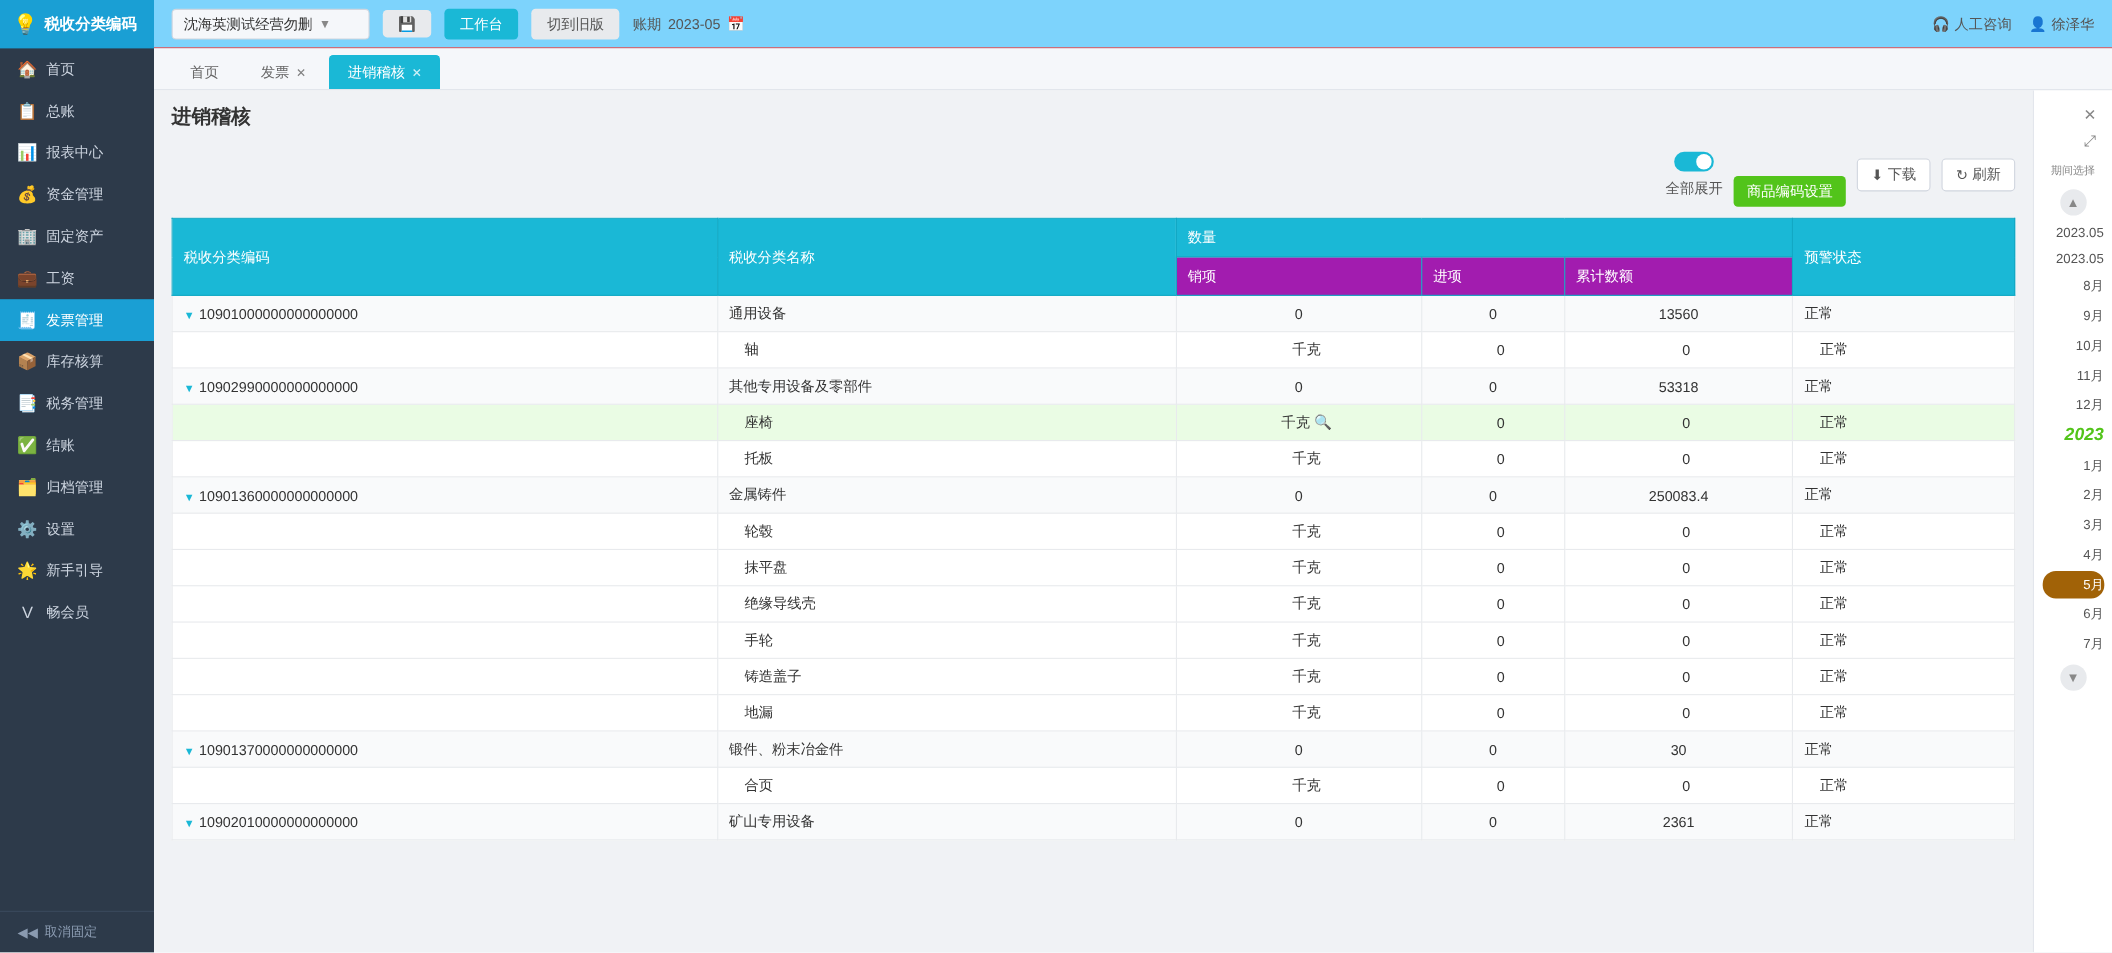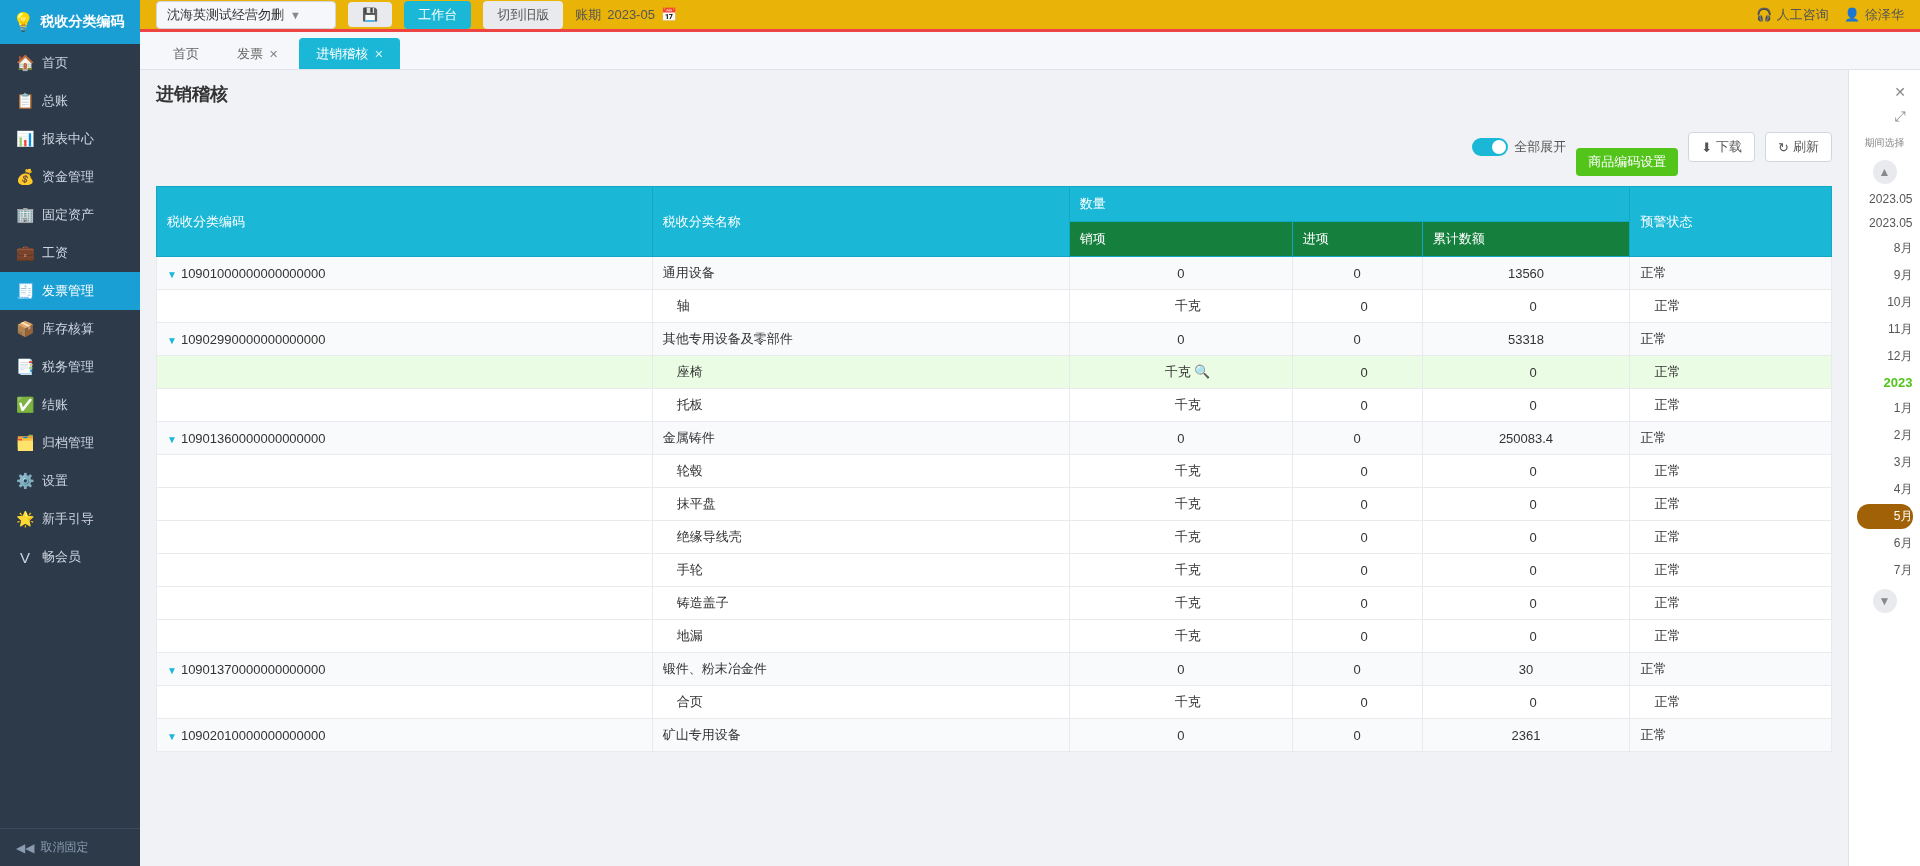--- a/index.html
+++ b/index.html
@@ -53,23 +53,23 @@
     
     .main {
       flex: 1;
       display: flex;
       flex-direction: column;
       overflow: hidden;
     }
 
     
     .topbar {
-      background: #eab308;
-      border-bottom: 3px solid #ef4444;
-      height: 32px;
+      background: #7dd3fc;
+      border-bottom: 1px solid #ef4444;
+      height: 44px;
       display: flex;
       align-items: center;
       padding: 0 16px;
       gap: 12px;
       flex-shrink: 0;
     }
     .company-select {
       display: flex;
       align-items: center;
       gap: 6px;
@@ -148,21 +148,21 @@
     }
 
     
     .toolbar {
       display: flex;
       align-items: center;
       justify-content: flex-end;
       gap: 10px;
       margin-bottom: 10px;
     }
-    .toggle-label { display: flex; align-items: center; gap: 6px; font-size: 13px; color: #555; }
+    .toggle-label { display: flex; align-items: center; gap: 6px; font-size: 13px; color: #555; flex-direction: column; }
     .toggle-switch {
       width: 36px; height: 18px; background: #1ab8d6; border-radius: 9px;
       position: relative; cursor: pointer;
     }
     .toggle-switch::after {
       content: '';
       position: absolute;
       width: 14px; height: 14px;
       background: #fff;
       border-radius: 50%;
@@ -196,21 +196,21 @@
       border: 1px solid #12a8c4;
     }
     .data-table td {
       padding: 7px 10px;
       border: 1px solid #e8eaed;
       color: #333;
     }
     .data-table tr.highlighted td { background: #eafce4; }
     .row-group-header td { background: #f9fafb; font-weight: normal; }
     .row-child td { padding-left: 24px; }
-    .sub-header-row th { background: #15803d; }
+    .sub-header-row th { background: #a21caf; }
     .triangle { color: #1ab8d6; margin-right: 4px; font-size: 10px; }
     .text-center { text-align: center; }
 
     
     .right-panel {
       width: 72px;
       background: #fff;
       border-left: 1px solid #e0e4ea;
       display: flex;
       flex-direction: column;
@@ -241,21 +241,21 @@
       width: 56px;
       text-align: right;
       padding: 4px 0;
       font-size: 12px;
       color: #555;
       cursor: pointer;
       border-radius: 3px;
       margin-bottom: 2px;
     }
     .period-item.current { background: #a16207; color: #fff; border-radius: 12px; }
-    .period-item.year-label { color: #52c41a; font-weight: bold; font-size: 13px; background: none; }
+    .period-item.year-label { color: #52c41a; font-weight: bold; font-size: 16px; background: none; font-style: italic; }
     .scroll-up, .scroll-down {
       width: 24px; height: 24px;
       background: #e8eaed;
       border-radius: 50%;
       display: flex; align-items: center; justify-content: center;
       cursor: pointer;
       font-size: 12px;
       color: #888;
       margin: 4px 0;
     }

